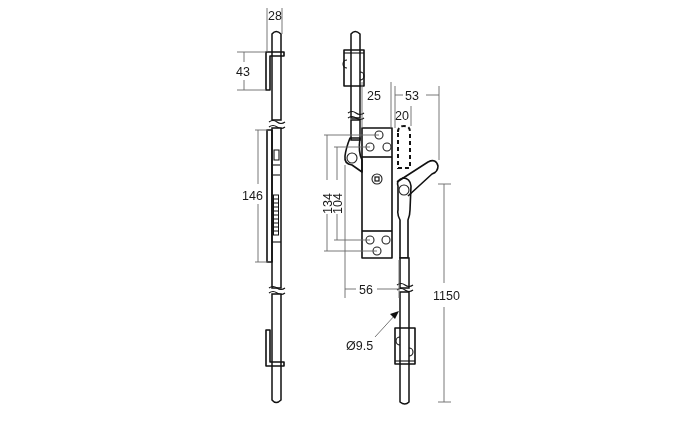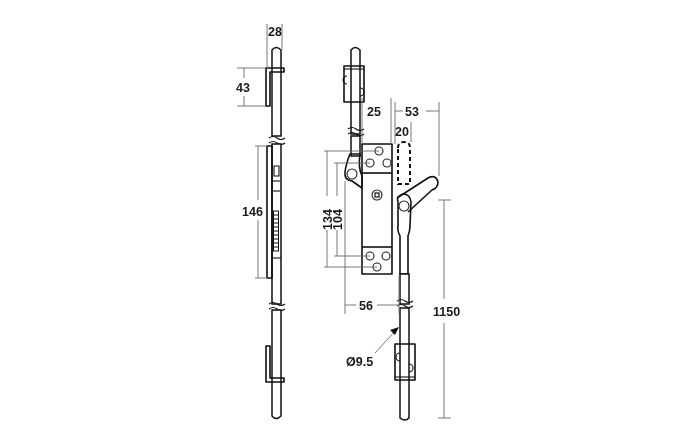--- a/index.html
+++ b/index.html
@@ -1,17 +1,17 @@
 <!DOCTYPE html>
 <html><head>
 <meta charset="utf-8">
 <style>
   html, body { margin: 0; padding: 0; background: #ffffff; }
   body { width: 700px; height: 426px; overflow: hidden; position: relative; }
-  #stage { position: absolute; left: 0; top: 16px; width: 700px; height: 336px; font-weight: bold; }
+  #stage { position: absolute; left: 0; top: 0; width: 700px; height: 336px; }
   svg { display: block; }
   .dim-text { font-family: "Liberation Sans", sans-serif; font-size: 12.5px; fill: #1a1a1a; }
   .part { fill: none; stroke: #111; stroke-width: 1.6; stroke-linejoin: round; }
   .part-thin { fill: none; stroke: #111; stroke-width: 1.1; }
   .rod { fill: #ffffff; stroke: #111; stroke-width: 1.5; }
   .dim { stroke: #6a6a6a; stroke-width: 0.9; fill: none; }
   .hole { fill: #fff; stroke: #222; stroke-width: 1.1; }
   .dash { fill: none; stroke: #111; stroke-width: 2; stroke-dasharray: 4 3; }
 </style>
 </head>

